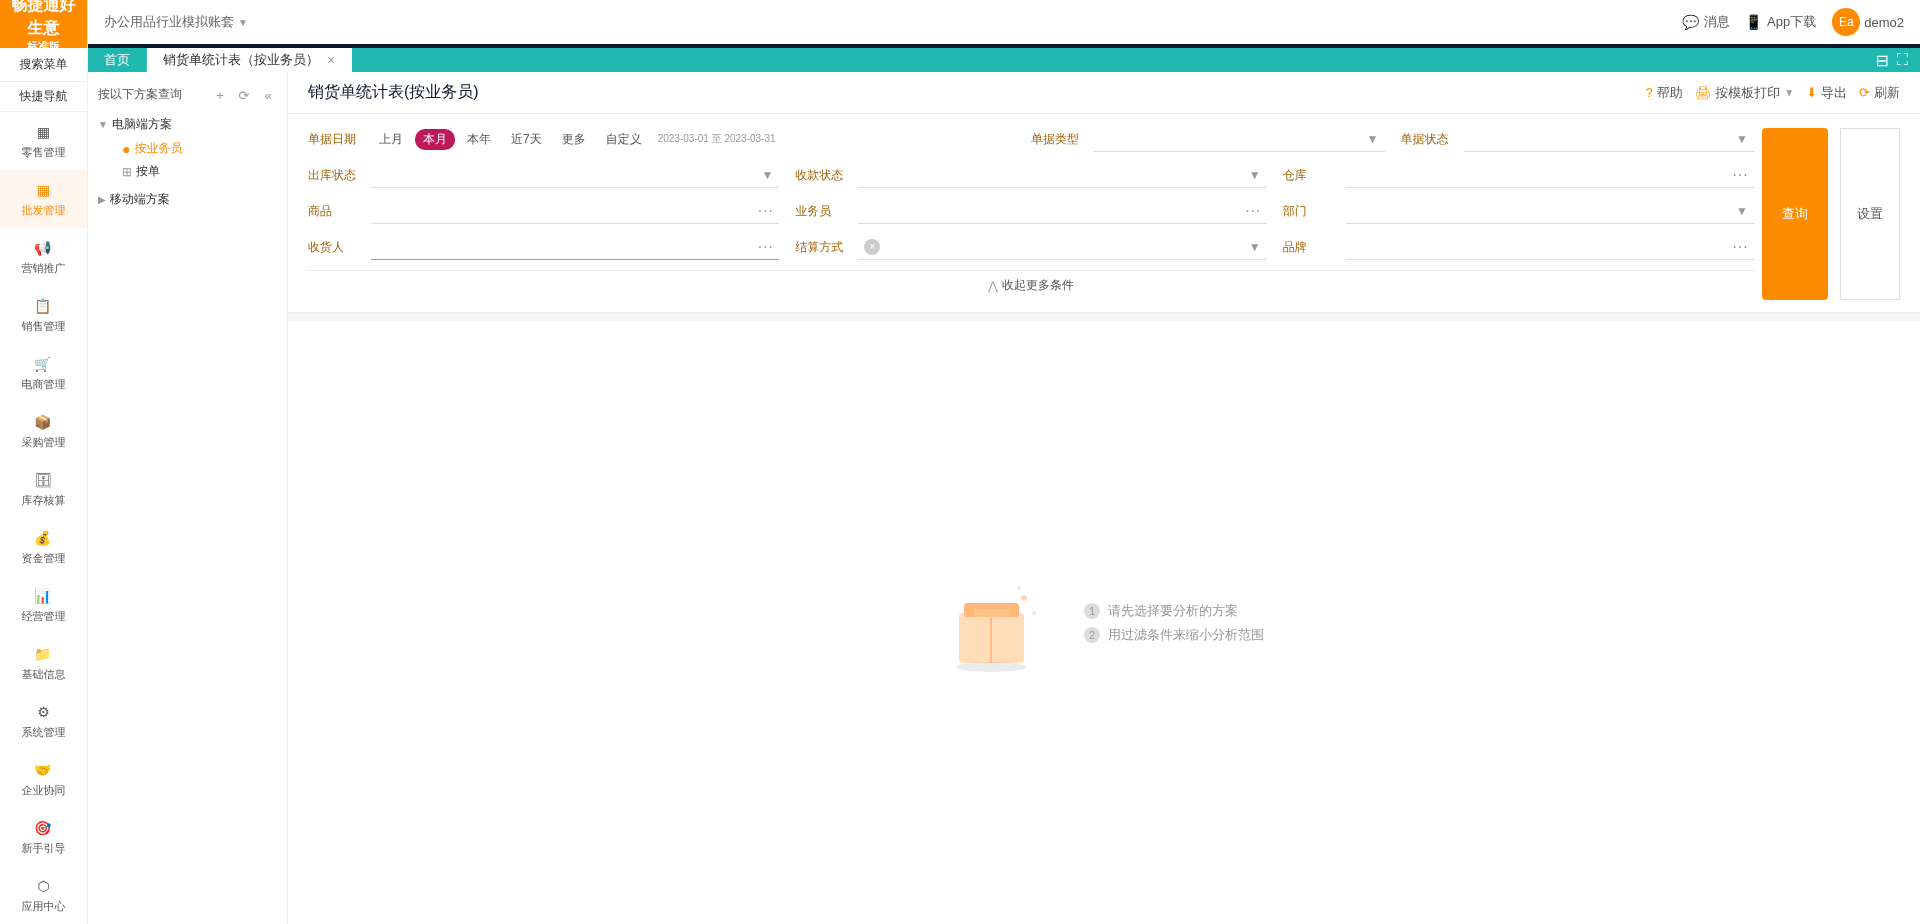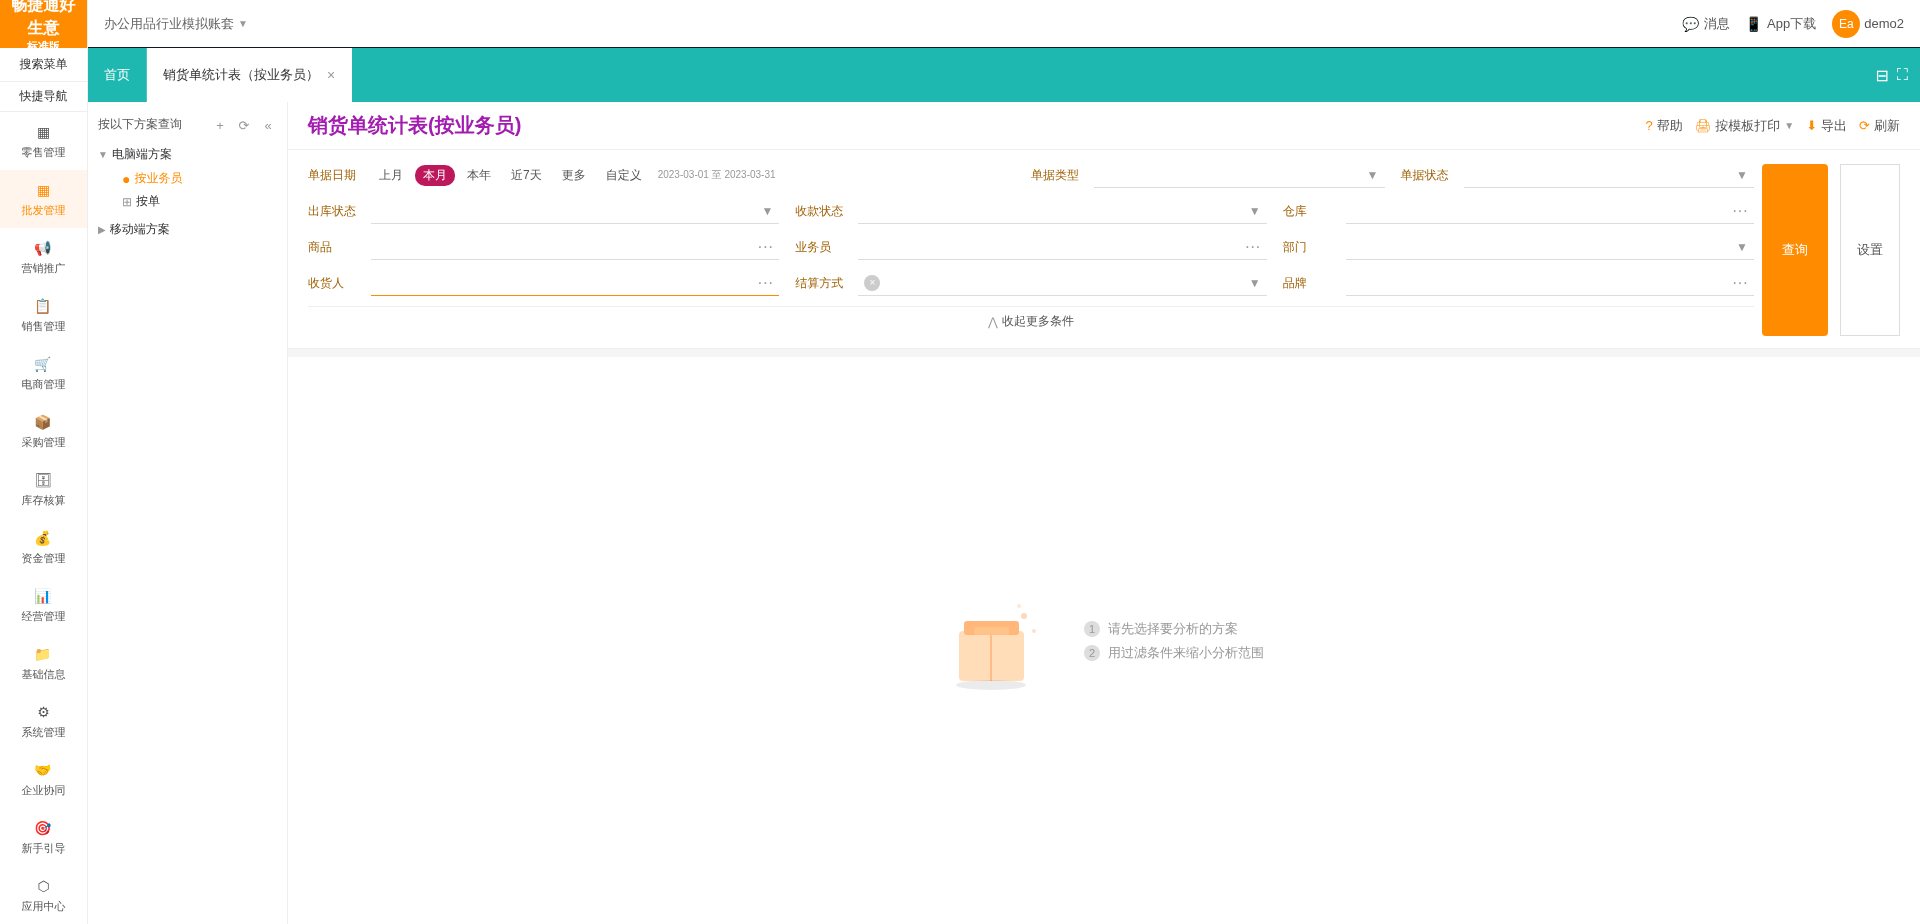--- a/index.html
+++ b/index.html
@@ -69,21 +69,21 @@
       display: flex;
       flex-direction: column;
       height: 924px;
       overflow: hidden;
     }
 
     
     .topbar {
       height: 48px;
       background: #fff;
-      border-bottom: 1px solid #0f172a;
+      border-bottom: 4px solid #0f172a;
       display: flex;
       align-items: center;
       padding: 0 16px;
       justify-content: space-between;
     }
     .topbar-left {
       display: flex;
       align-items: center;
       gap: 8px;
       font-size: 13px;
@@ -104,21 +104,21 @@
     }
     .avatar {
       width: 28px; height: 28px; border-radius: 50%;
       background: #ff8c00;
       display: flex; align-items: center; justify-content: center;
       color: #fff; font-size: 12px;
     }
 
     
     .tabs-bar {
-      height: 54px;
+      height: 24px;
       background: #1eb8b0;
       display: flex;
       align-items: stretch;
     }
     .tab {
       display: flex;
       align-items: center;
       padding: 0 16px;
       font-size: 13px;
       color: #fff;
@@ -208,23 +208,23 @@
     
     .page-header {
       background: #fff;
       padding: 10px 20px;
       display: flex;
       align-items: center;
       justify-content: space-between;
       border-bottom: 1px solid #eee;
     }
     .page-title {
-      font-size: 20px;
-      font-weight: bold;
-      color: #a21caf;
+      font-size: 16px;
+      font-weight: normal;
+      color: #0f172a;
     }
     .page-actions {
       display: flex;
       align-items: center;
       gap: 12px;
       font-size: 13px;
       color: #555;
     }
     .page-action-btn {
       display: flex; align-items: center; gap: 4px; cursor: pointer;

